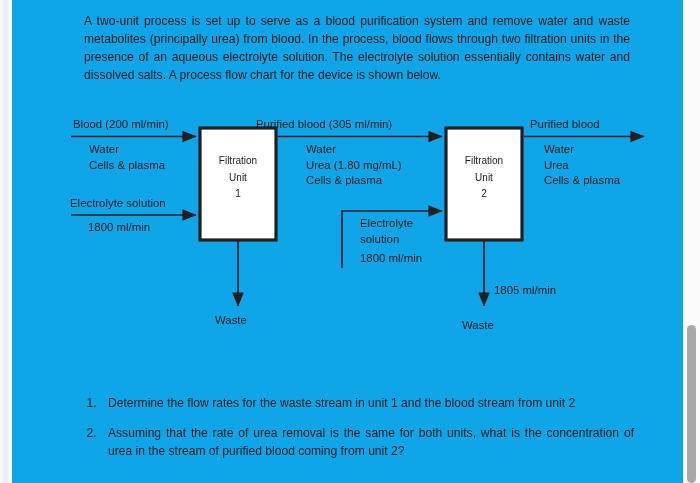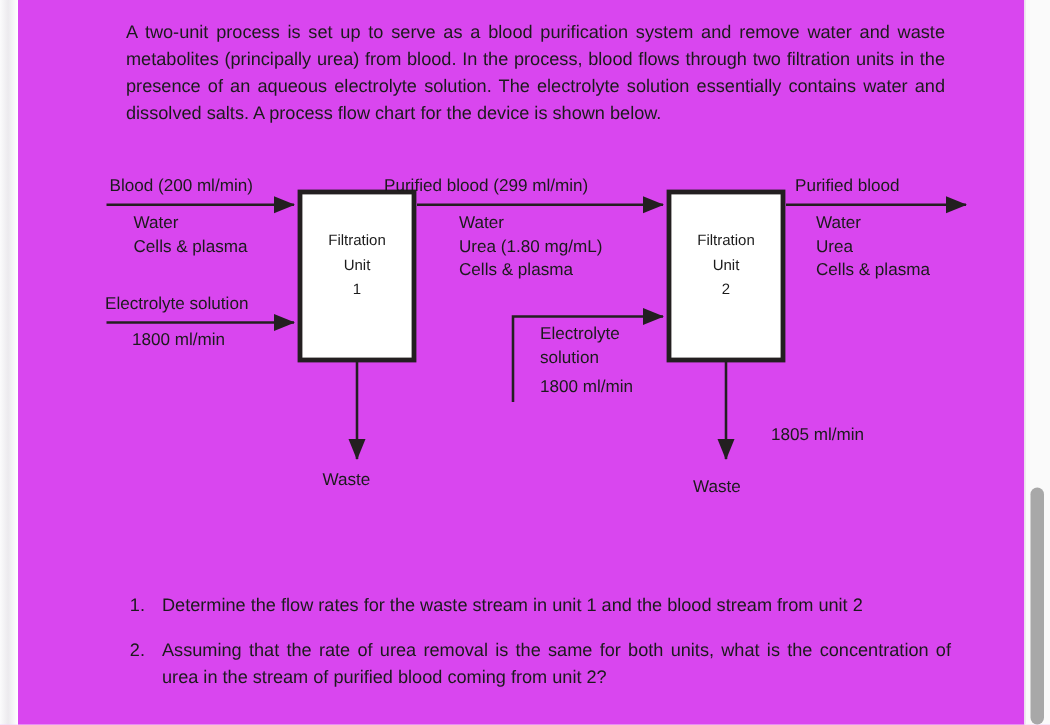--- a/index.html
+++ b/index.html
@@ -39,21 +39,21 @@
     height: 158px;
     background: #a8a8a8;
     border-radius: 5px;
   }
 
   
   #doc {
     position: absolute;
     left: 12px; top: 0;
     width: 671px; height: 483px;
-    background: #d946ef;
+    background: #0ea5e9;
   }
 
   #intro {
     position: absolute;
     left: 72px;
     top: 0px;
     width: 546px;
     font-size: 12.1px;
     line-height: 18.1px;
     text-align: justify;
@@ -159,21 +159,21 @@
 
     <div class="lbl" style="left:61px; top:9px;">Blood  (200 ml/min)</div>
     <div class="lbl" style="left:77px; top:34px;">
       <div>Water</div>
       <div>Cells &amp; plasma</div>
     </div>
 
     <div class="lbl" style="left:58px; top:88px;">Electrolyte solution</div>
     <div class="lbl" style="left:76px; top:112px;">1800 ml/min</div>
 
-    <div class="lbl" style="left:244px; top:9px;">Purified blood  (299 ml/min)</div>
+    <div class="lbl" style="left:244px; top:9px;">Purified blood  (305 ml/min)</div>
     <div class="lbl" style="left:294px; top:34px;">
       <div>Water</div>
       <div>Urea  (1.80 mg/mL)</div>
       <div>Cells &amp; plasma</div>
     </div>
 
     <div class="lbl" style="left:348px; top:108px;">
       <div>Electrolyte</div>
       <div>solution</div>
       <div style="margin-top:4px;">1800 ml/min</div>
@@ -181,21 +181,21 @@
 
     <div class="lbl" style="left:518px; top:9px;">Purified blood</div>
     <div class="lbl" style="left:532px; top:34px;">
       <div>Water</div>
       <div>Urea</div>
       <div>Cells &amp; plasma</div>
     </div>
 
     <div class="lbl" style="left:203px; top:205px;">Waste</div>
     <div class="lbl" style="left:450px; top:210px;">Waste</div>
-    <div class="lbl" style="left:502px; top:175px;">1805 ml/min</div>
+    <div class="lbl" style="left:482px; top:175px;">1805 ml/min</div>
 
   </div>
 
   <div id="questions">
     <ol>
       <li>Determine the flow rates for the waste stream in unit 1 and the blood stream from unit 2</li>
       <li>Assuming that the rate of urea removal is the same for both units, what is the concentration of urea in the stream of purified blood coming from unit 2?</li>
     </ol>
   </div>
 

